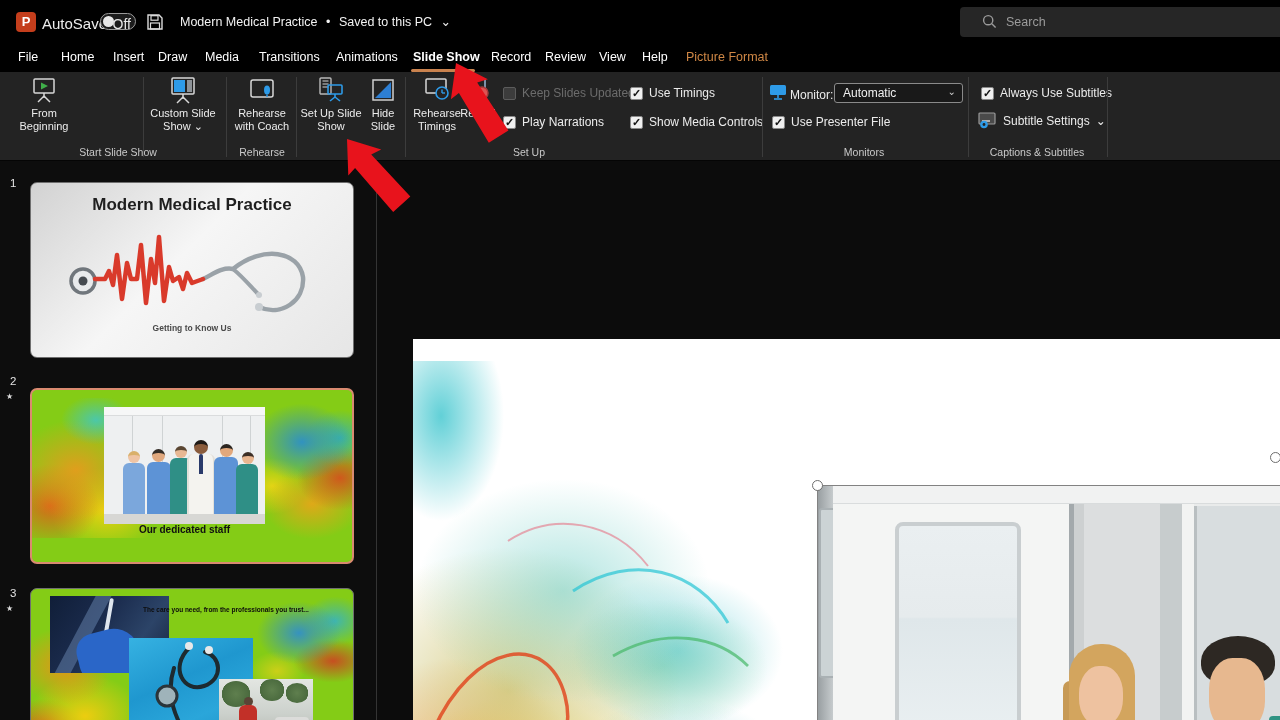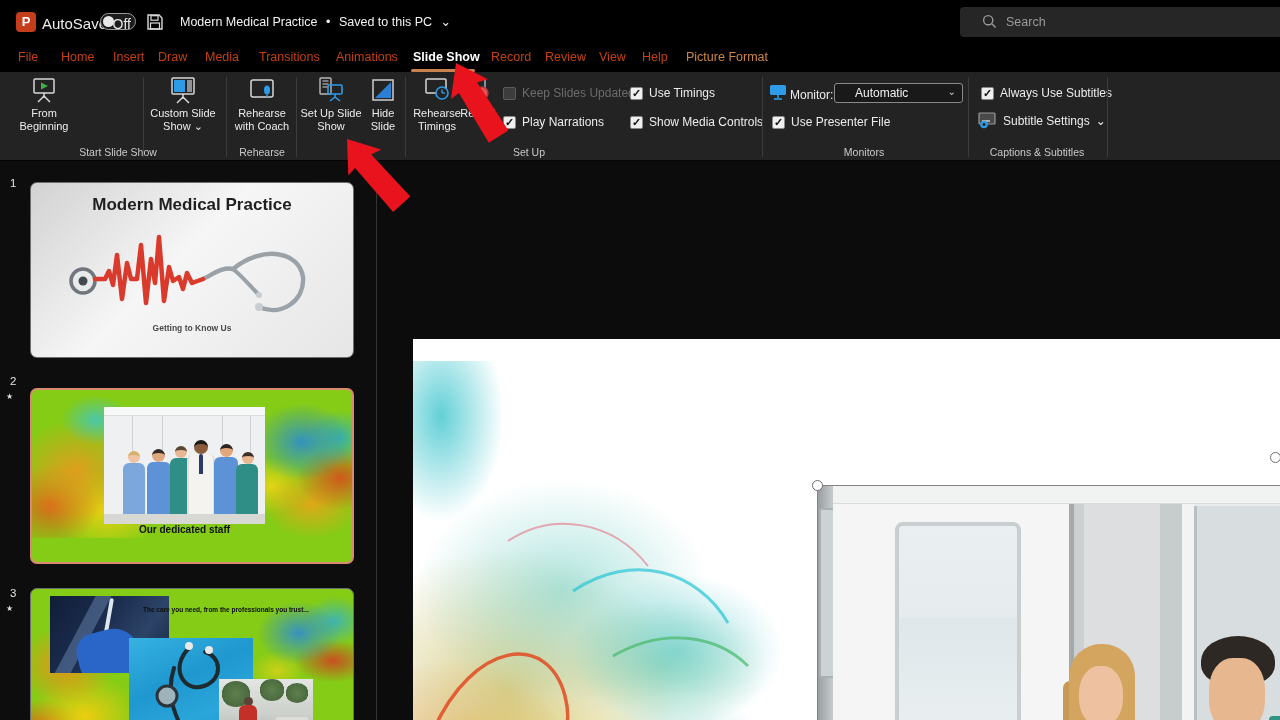--- a/index.html
+++ b/index.html
@@ -21,39 +21,39 @@
   #doc-title span { margin-right:5px; }
   #search-box { position:absolute; left:960px; top:7px; width:320px; height:30px; background:#262626;
                 border-radius:4px 0 0 4px; }
   #search-box svg { position:absolute; left:22px; top:7px; }
   #search-box input { position:absolute; left:46px; top:4px; width:250px; height:22px; background:transparent;
                       border:none; outline:none; color:#bdbdbd; font-size:12.5px; font-family:Liberation Sans, sans-serif; }
   #search-box input::placeholder { color:#9b9b9b; }
 
   
   #menubar { position:absolute; left:0; top:44px; width:1280px; height:28px; background:#000; }
-  .mtab { position:absolute; top:6px; color:#c2410c; font-size:12.5px; cursor:default; white-space:nowrap; }
+  .mtab { position:absolute; top:6px; color:#ffffff; font-size:12.5px; cursor:default; white-space:nowrap; }
   .mtab.active { color:#fff; font-weight:bold; }
   .mtab.contextual { color:#cf8745; }
   #tab-underline { position:absolute; left:411px; top:25px; width:64px; height:3px; background:#c9824e; border-radius:2px; }
 
   
   #ribbon { position:absolute; left:0; top:72px; width:1280px; height:89px; background:#232323; border-bottom:1px solid #050505; }
   .rb-btn { position:absolute; top:4px; text-align:center; color:#ececec; font-size:11px; line-height:13px; }
   .rb-btn .ric { display:block; margin:0 auto 3px auto; width:28px; height:28px; }
   .rb-divider { position:absolute; top:5px; height:80px; width:1px; background:#3c3c3c; }
   .grp-label { position:absolute; top:74px; transform:translateX(-50%); color:#c9c9c9; font-size:10.5px; white-space:nowrap; }
   .cb-row { position:absolute; display:flex; align-items:center; gap:6px; color:#ececec; font-size:12px; white-space:nowrap; }
   .cb { width:13px; height:13px; background:#f0f0f0; border:1px solid #8a8a8a; border-radius:2px; color:#141414;
         font-size:11px; line-height:11px; text-align:center; font-weight:bold; }
   .cb.disabled { background:#3c3c3c; border-color:#5c5c5c; }
   .cb-row.disabled { color:#6c6c6c; }
   #monitor-dd { position:absolute; left:834px; top:11px; width:129px; height:20px; background:#191919;
                 border:1px solid #8a8a8a; border-radius:3px; color:#f0f0f0; font-size:12px; }
-  #monitor-dd .val { position:absolute; left:20px; top:2px; }
+  #monitor-dd .val { position:absolute; left:8px; top:2px; }
   #monitor-dd .chev { position:absolute; right:6px; top:2px; color:#cfcfcf; font-size:10px; }
 
   
   #workspace { position:absolute; left:0; top:161px; width:1280px; height:559px; background:#0c0c0c; }
   #thumbpanel { position:absolute; left:0; top:0; width:377px; height:559px; background:#0d0d0d;
                 border-right:1px solid #343434; overflow:hidden; }
   .slide-num { position:absolute; color:#e4e4e4; font-size:11.5px; }
   .slide-star { position:absolute; color:#dcdcdc; font-size:8px; }
   .thumb { position:absolute; left:30px; width:324px; height:176px; border-radius:7px; overflow:hidden;
            border:1px solid #6f6f6f; background:#84cc16; }

